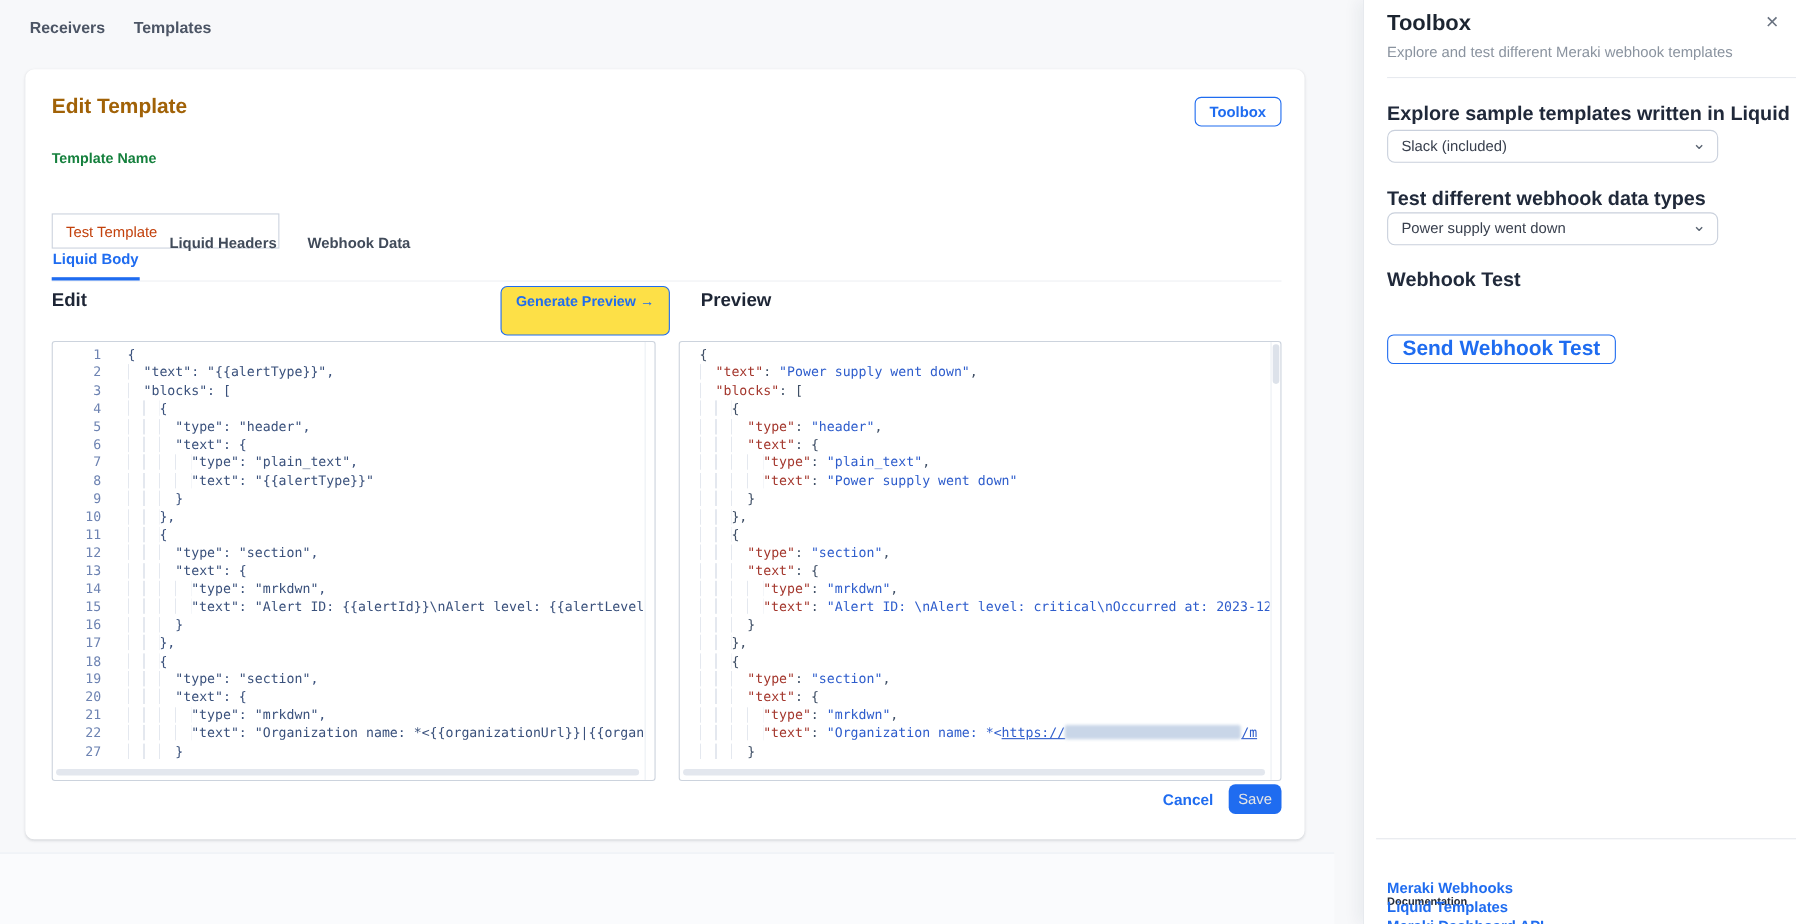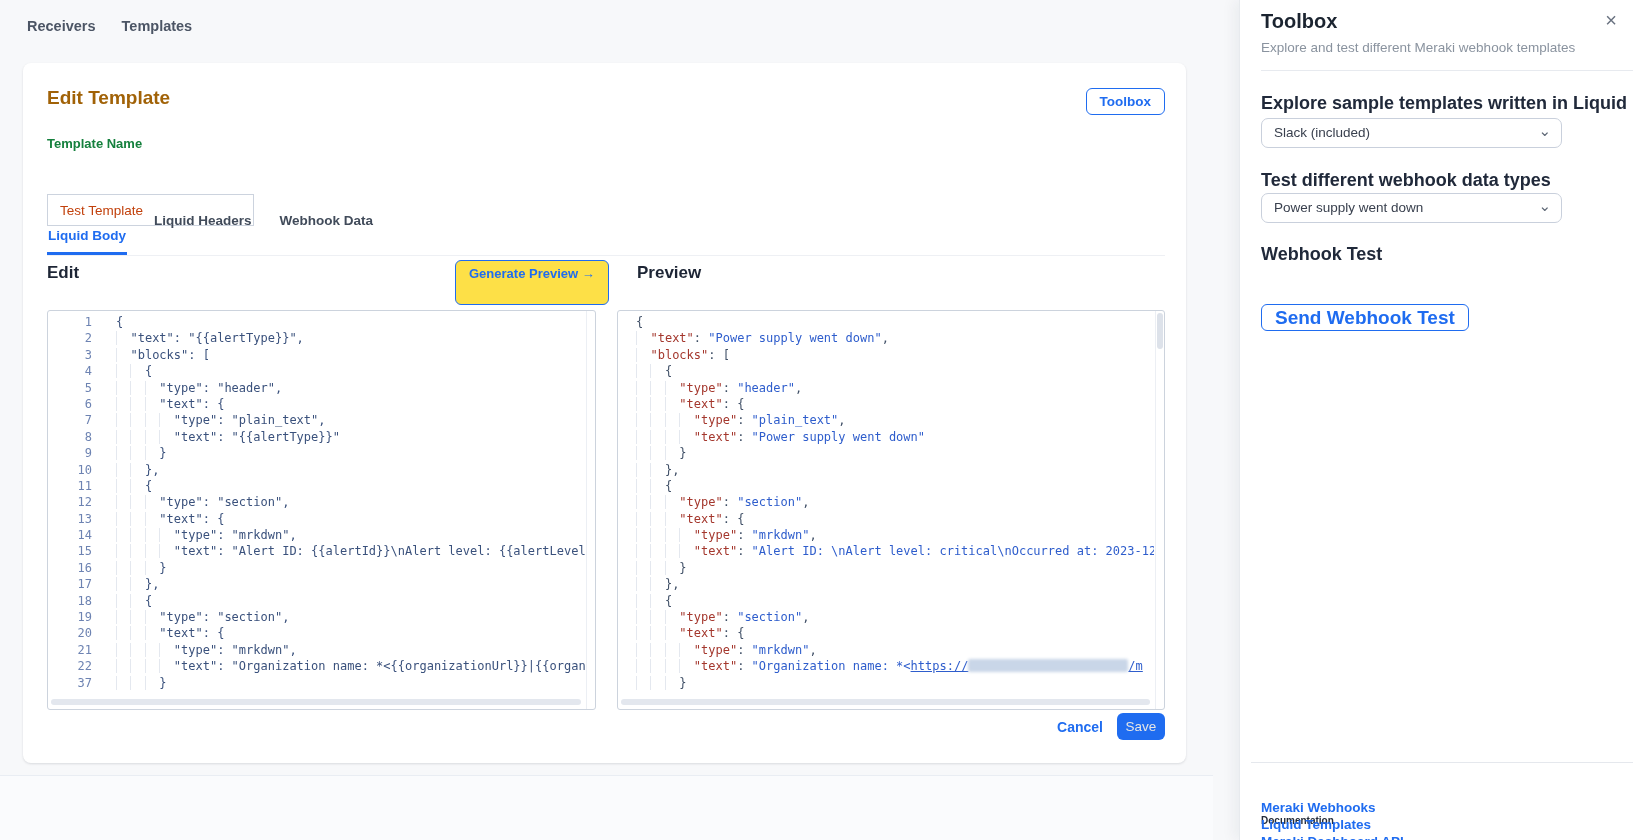--- a/index.html
+++ b/index.html
@@ -142,21 +142,21 @@
           <div class="ln">13</div>
           <div class="ln">14</div>
           <div class="ln">15</div>
           <div class="ln">16</div>
           <div class="ln">17</div>
           <div class="ln">18</div>
           <div class="ln">19</div>
           <div class="ln">20</div>
           <div class="ln">21</div>
           <div class="ln">22</div>
-          <div class="ln">37</div>
+          <div class="ln">27</div>
         </div>
       <div class="code">
           <div class="cl"><span class="tok-t">{</span></div>
           <div class="cl"><span class="ind">  </span><span class="tok-t">"text": "{{alertType}}",</span></div>
           <div class="cl"><span class="ind">  </span><span class="tok-t">"blocks": [</span></div>
           <div class="cl"><span class="ind">    </span><span class="tok-t">{</span></div>
           <div class="cl"><span class="ind">      </span><span class="tok-t">"type": "header",</span></div>
           <div class="cl"><span class="ind">      </span><span class="tok-t">"text": {</span></div>
           <div class="cl"><span class="ind">        </span><span class="tok-t">"type": "plain_text",</span></div>
           <div class="cl"><span class="ind">        </span><span class="tok-t">"text": "{{alertType}}"</span></div>

